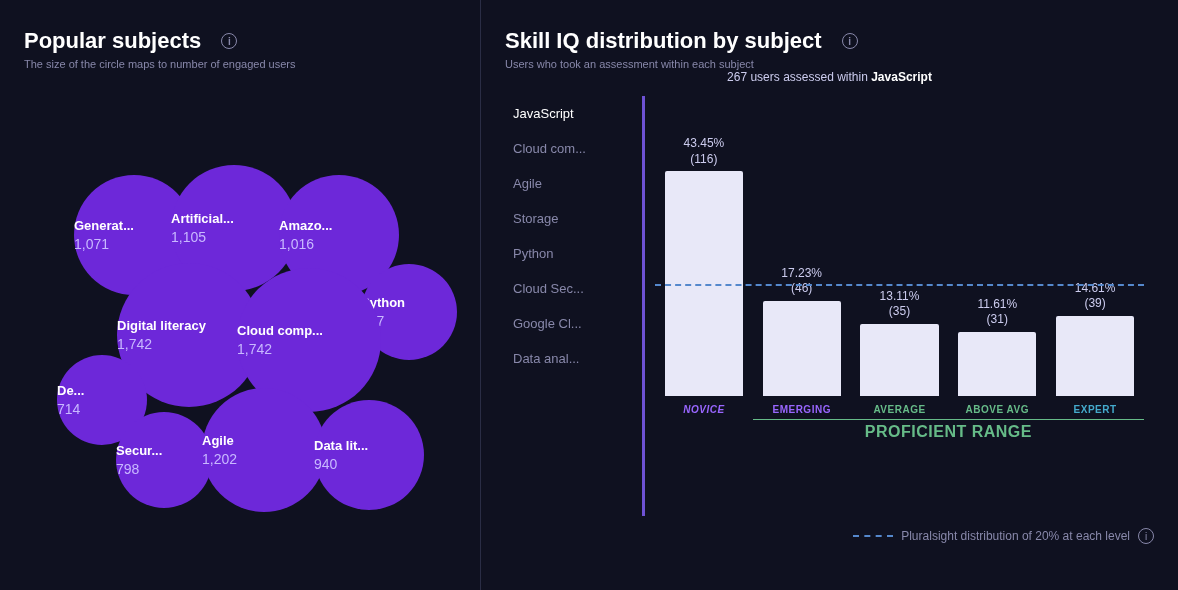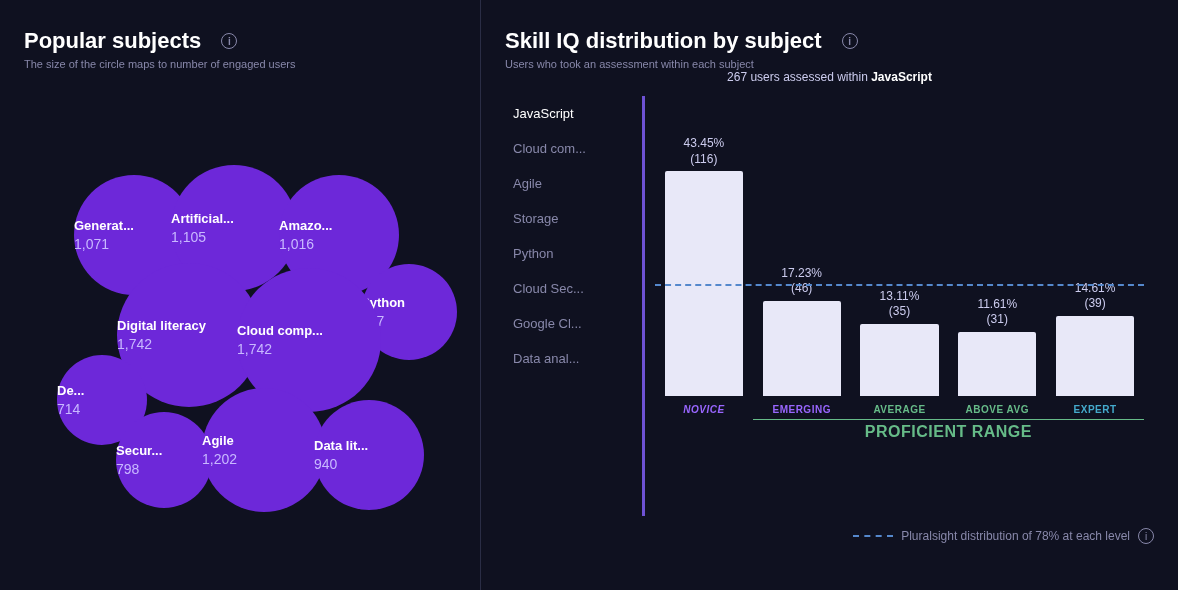--- a/index.html
+++ b/index.html
@@ -330,16 +330,16 @@
       <div class="proficient-col"></div>
           <div style="flex: 4 1 0%; display: flex; justify-content: center; border-top: 1px solid rgb(102, 187, 136); padding-top: 3px;">
             <span class="proficient-text">PROFICIENT RANGE</span>
           </div>
         </div>
     </div>
   </div>
 
   <div class="legend-row">
     <div class="legend-dash"></div>
-    <span>Pluralsight distribution of 78% at each level</span>
+    <span>Pluralsight distribution of 20% at each level</span>
     <span class="info-icon">i</span>
   </div>
 </div>
 
 </body></html>

